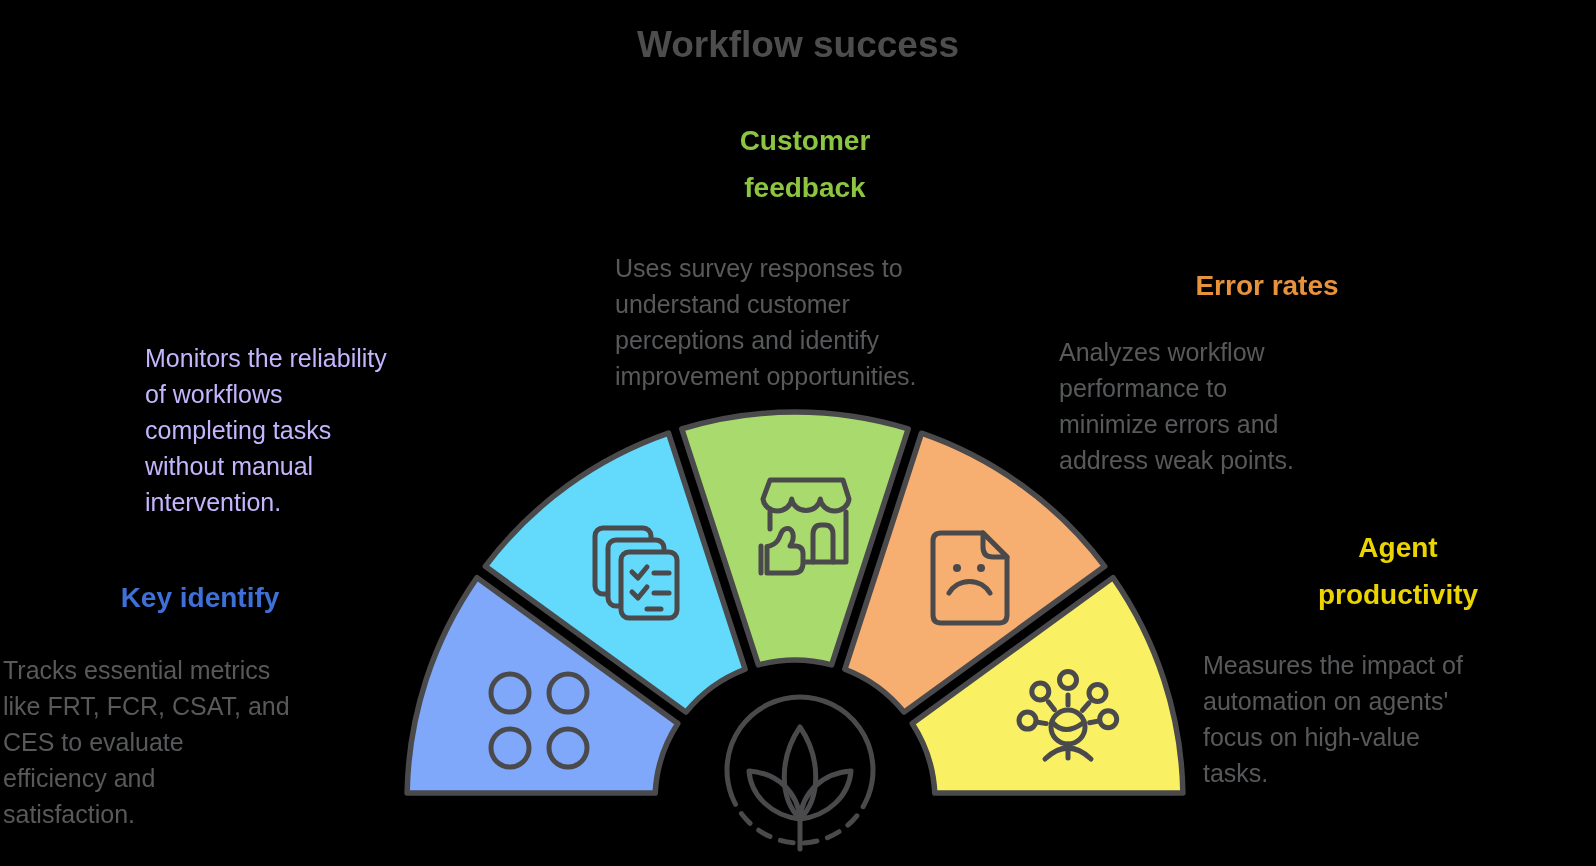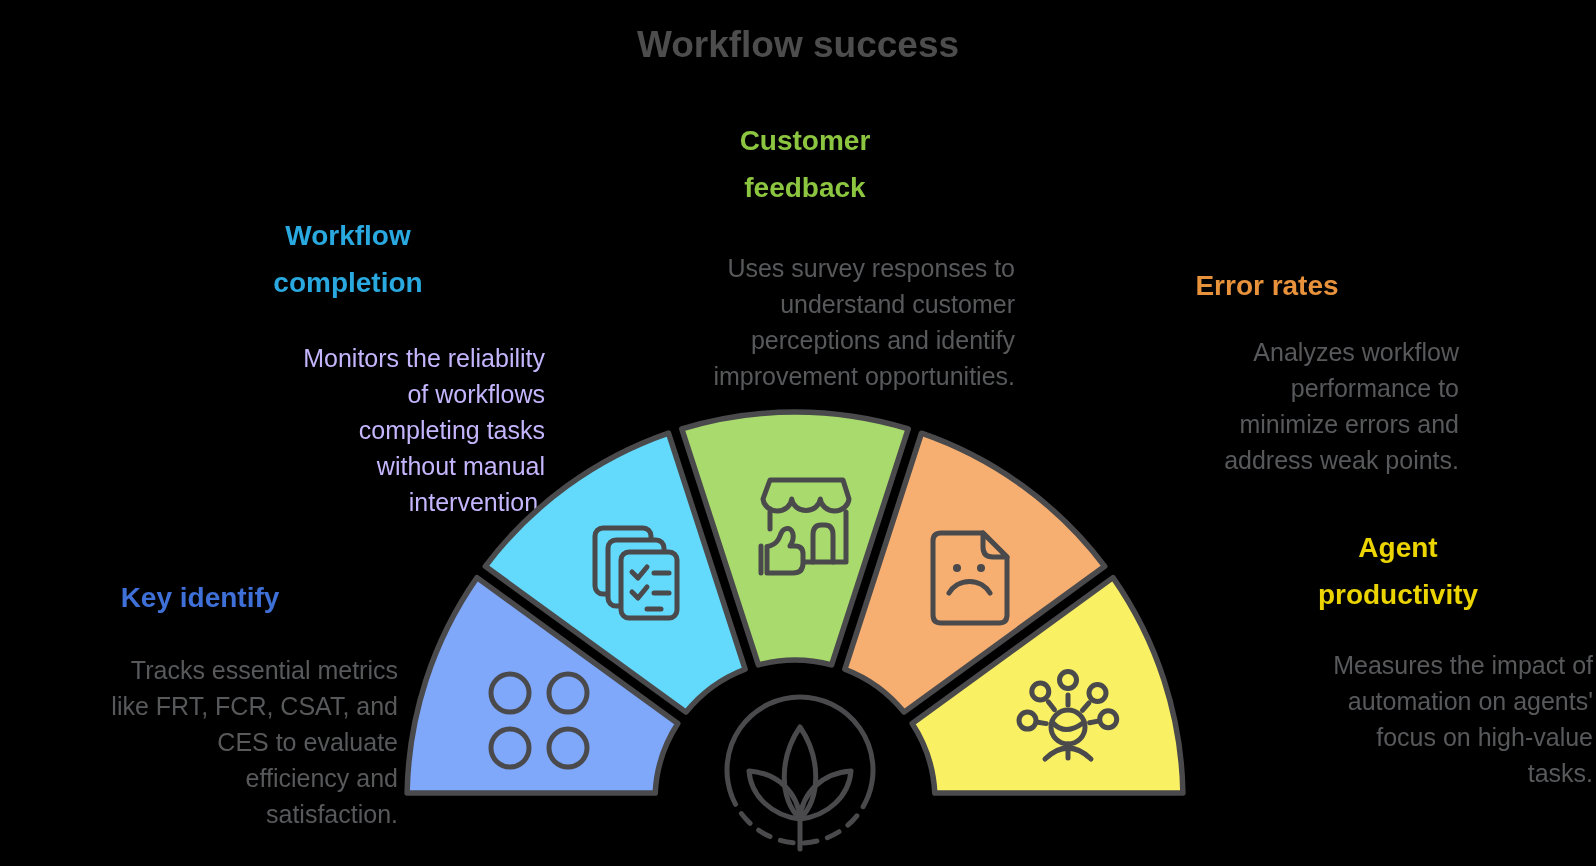--- a/index.html
+++ b/index.html
@@ -10,21 +10,21 @@
   .title{
     position:absolute;left:0;right:0;top:24px;margin:0;text-align:center;
     font-size:37px;line-height:42px;font-weight:700;white-space:pre-line;
   }
   .heading{
     position:absolute;margin:0;font-size:28px;line-height:47px;font-weight:700;
     text-align:center;white-space:pre-line;
   }
   .desc{
     position:absolute;margin:0;font-size:25px;line-height:36px;font-weight:400;
-    text-align:right;white-space:pre-line;color:#58595B;
+    text-align:left;white-space:pre-line;color:#58595B;
   }
   .h0{left:0px;top:574px;width:400px}   .d0{left:3px;top:652px;width:395px}
   .h1{left:148px;top:212px;width:400px} .d1{left:145px;top:340px;width:400px}
   .h2{left:605px;top:117px;width:400px} .d2{left:615px;top:250px;width:400px}
   .h3{left:1067px;top:262px;width:400px}.d3{left:1059px;top:334px;width:400px}
   .h4{left:1203px;top:524px;width:390px}.d4{left:1203px;top:647px;width:390px}
   #gauge-svg{position:absolute;left:0;top:0;width:1596px;height:866px;display:block;}
 </style>
 </head>
 <body>
@@ -33,22 +33,20 @@
 
   <h1 class="title" style="color: rgb(77, 77, 77);">Workflow success</h1>
 
   <h2 class="heading h0" style="color: rgb(62, 112, 216);">Key identify</h2>
   <p class="desc d0" style="color: rgb(88, 89, 91);">Tracks essential metrics
 like FRT, FCR, CSAT, and
 CES to evaluate
 efficiency and
 satisfaction.</p>
 
-  <h2 class="heading h1" style="color: rgb(41, 169, 223);">Workflow
-completion</h2>
   <p class="desc d1" style="color: #c4b5fd;">Monitors the reliability
 of workflows
 completing tasks
 without manual
 intervention.</p>
 
   <h2 class="heading h2" style="color: rgb(140, 197, 64);">Customer
 feedback</h2>
   <p class="desc d2" style="color: rgb(88, 89, 91);">Uses survey responses to
 understand customer

